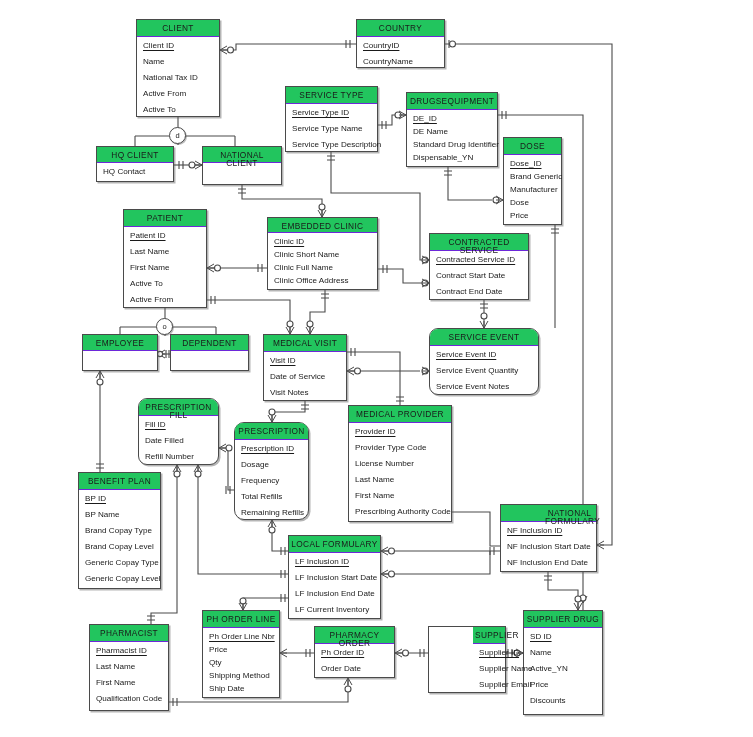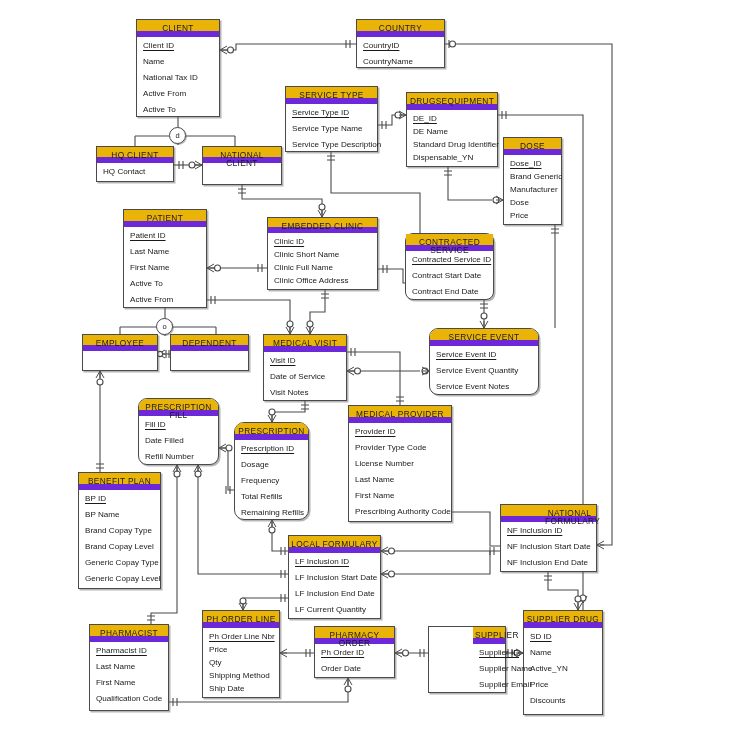--- a/index.html
+++ b/index.html
@@ -3,21 +3,21 @@
 <meta charset="utf-8">
 <title>ER Diagram</title>
 <style>
   html,body{margin:0;padding:0;background:#ffffff;}
   body{width:753px;height:737px;font-family:"Liberation Sans",sans-serif;}
   #canvas{position:relative;width:753px;height:737px;overflow:hidden;background:#fff;}
   #wires{position:absolute;left:0;top:0;width:753px;height:737px;}
   .entity{position:absolute;box-sizing:border-box;border:1px solid #4a4a4a;background:#ffffff;
           box-shadow:1.5px 1.5px 0 rgba(90,90,90,.45);}
   .entity.rounded{border-radius:9px;}
-  .entity .hdr{box-sizing:border-box;background:#eab308;border-bottom:6px solid #6d28d9;
+  .entity .hdr{box-sizing:border-box;background:#22c55e;border-bottom:1px solid #6d28d9;
           text-align:center;font-size:8.3px;letter-spacing:.35px;color:#1a1a1a;
           padding:4px 2px 3px;line-height:1;}
   .entity.rounded .hdr{border-radius:8px 8px 0 0;}
   .entity .body{box-sizing:border-box;padding:5px 6px 4px 6px;}
   .entity .attr{font-size:8.1px;color:#1a1a1a;line-height:1;white-space:nowrap;margin-bottom:8px;}
   .entity .attr:last-child{margin-bottom:16px;}
   .entity .attr.pk{text-decoration:underline;text-underline-offset:1.5px;}
   .entity .body.tight .attr{margin-bottom:5px;}
   .entity .body.empty{min-height:18px;}
   .spec{position:absolute;width:17px;height:17px;border-radius:50%;border:1.2px solid #4a4a4a;
@@ -271,21 +271,21 @@
       </div>
       <div class="entity" style="left: 267px; top: 217px; width: 111px; height: 73px;">
         <div class="hdr" style="height: 15px;">EMBEDDED CLINIC</div>
         <div class="body tight">
           <div class="attr pk">Clinic ID</div>
           <div class="attr">Clinic Short Name</div>
           <div class="attr">Clinic Full Name</div>
           <div class="attr">Clinic Office Address</div>
         </div>
       </div>
-      <div class="entity" style="left: 405px; top: 233px; width: 89px; height: 67px; border-radius: 8px;">
+      <div class="entity" style="left: 429px; top: 233px; width: 100px; height: 67px;">
         <div class="hdr" style="height: 17px;">CONTRACTED SERVICE</div>
         <div class="body">
           <div class="attr pk">Contracted Service ID</div>
           <div class="attr">Contract Start Date</div>
           <div class="attr">Contract End Date</div>
         </div>
       </div>
       <div class="entity rounded" style="left: 429px; top: 328px; width: 110px; height: 67px;">
         <div class="hdr" style="height: 17px;">SERVICE EVENT</div>
         <div class="body">
@@ -357,21 +357,21 @@
           <div class="attr">NF Inclusion Start Date</div>
           <div class="attr">NF Inclusion End Date</div>
         </div>
       </div>
       <div class="entity" style="left: 288px; top: 535px; width: 93px; height: 84px;">
         <div class="hdr" style="height: 17px;">LOCAL FORMULARY</div>
         <div class="body">
           <div class="attr pk">LF Inclusion ID</div>
           <div class="attr">LF Inclusion Start Date</div>
           <div class="attr">LF Inclusion End Date</div>
-          <div class="attr">LF Current Quantity</div>
+          <div class="attr">LF Current Inventory</div>
         </div>
       </div>
       <div class="entity" style="left: 202px; top: 610px; width: 78px; height: 88px;">
         <div class="hdr" style="height: 17px;">PH ORDER LINE</div>
         <div class="body tight">
           <div class="attr pk">Ph Order Line Nbr</div>
           <div class="attr">Price</div>
           <div class="attr">Qty</div>
           <div class="attr">Shipping Method</div>
           <div class="attr">Ship Date</div>

